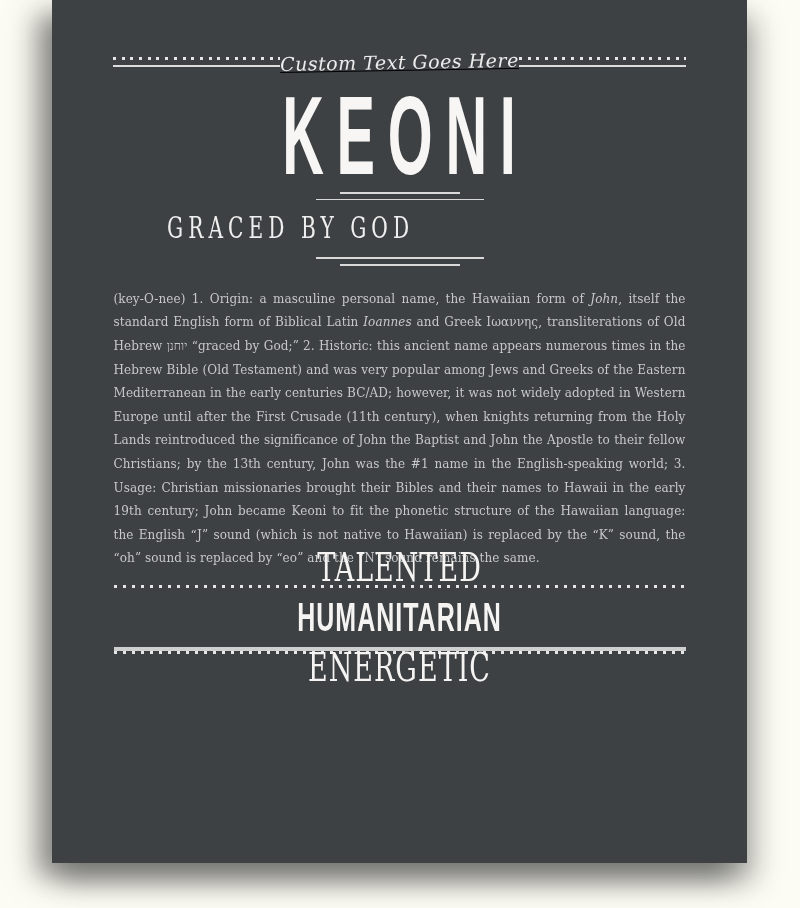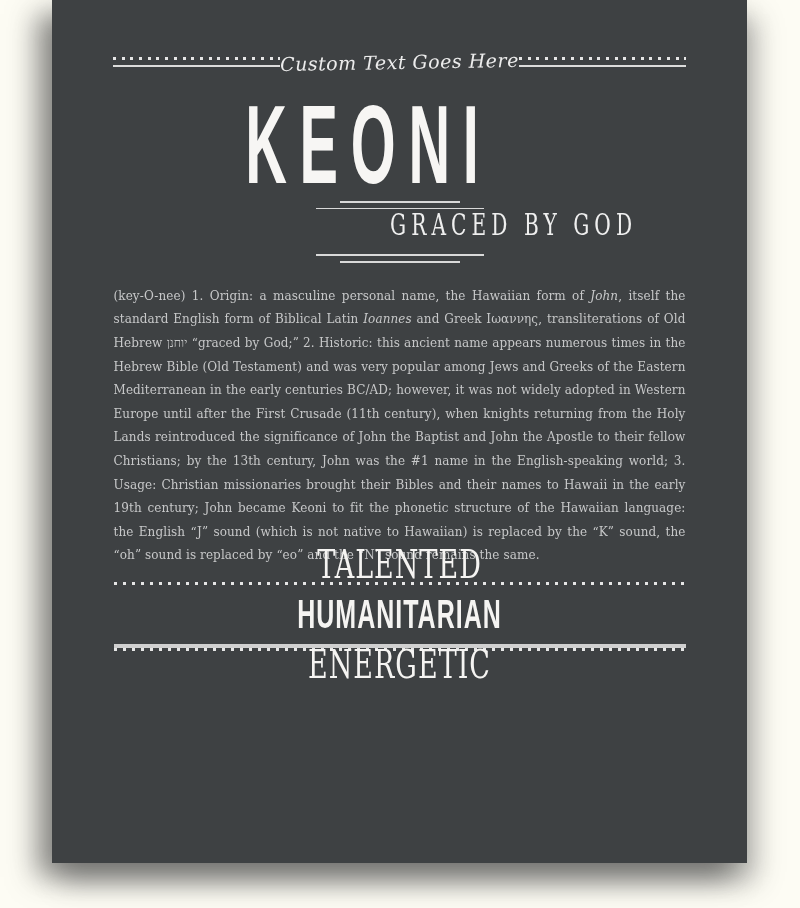--- a/index.html
+++ b/index.html
@@ -18,20 +18,21 @@
     padding: 0 61px;
   }
 
   
   .header-row {
     margin-top: 48px;
     display: flex;
     align-items: center;
     justify-content: space-between;
     height: 28px;
+    text-decoration: underline;
   }
   .dot-segment { width: 168px; }
   .dot-strip {
     height: 3px;
     background: repeating-linear-gradient(90deg, #e6e6e6 0 3px, transparent 3px 8.7px);
   }
   .dot-underline {
     margin-top: 5px;
     height: 1.4px;
     background: #dcdcdc;
@@ -39,21 +40,21 @@
   .custom-text {
     color: #ececec;
     font-style: italic;
     font-size: 19px;
     letter-spacing: 0.5px;
     white-space: nowrap;
     transform: rotate(-1deg);
   }
 
   
-  .title-wrap { margin-top: 14px; height: 111px; }
+  .title-wrap { text-align: center; margin-top: 5px; height: 111px; }
   .name-title {
     display: inline-block;
     font-family: "Liberation Sans", sans-serif;
     font-weight: bold;
     font-size: 111px;
     line-height: 111px;
     color: #f7f6f4;
     letter-spacing: 0.22em;
     padding-left: 0.22em;
     transform: scale(0.52, 1);
@@ -62,21 +63,21 @@
   }
 
   
   .orn { margin: 0 auto; background: #d9d9d9; }
   .orn-short { width: 120px; height: 1.6px; }
   .orn-long  { width: 168px; height: 1.8px; margin-top: 5px; }
   .orn-long-b { width: 168px; height: 1.8px; margin-top: 14px; }
   .orn-short-b { width: 120px; height: 1.6px; margin-top: 5px; }
 
   
-  .subtitle-wrap { text-align: right; margin-top: 1px; height: 30px; }
+  .subtitle-wrap { text-align: left; margin-top: 13px; height: 30px; }
   .meaning-subtitle {
     display: inline-block;
     font-family: "DejaVu Serif", serif;
     font-size: 28px;
     line-height: 30px;
     color: #efefef;
     letter-spacing: 0.25em;
     padding-left: 0.25em;
     transform: scale(0.72, 1.08);
     transform-origin: center center;

